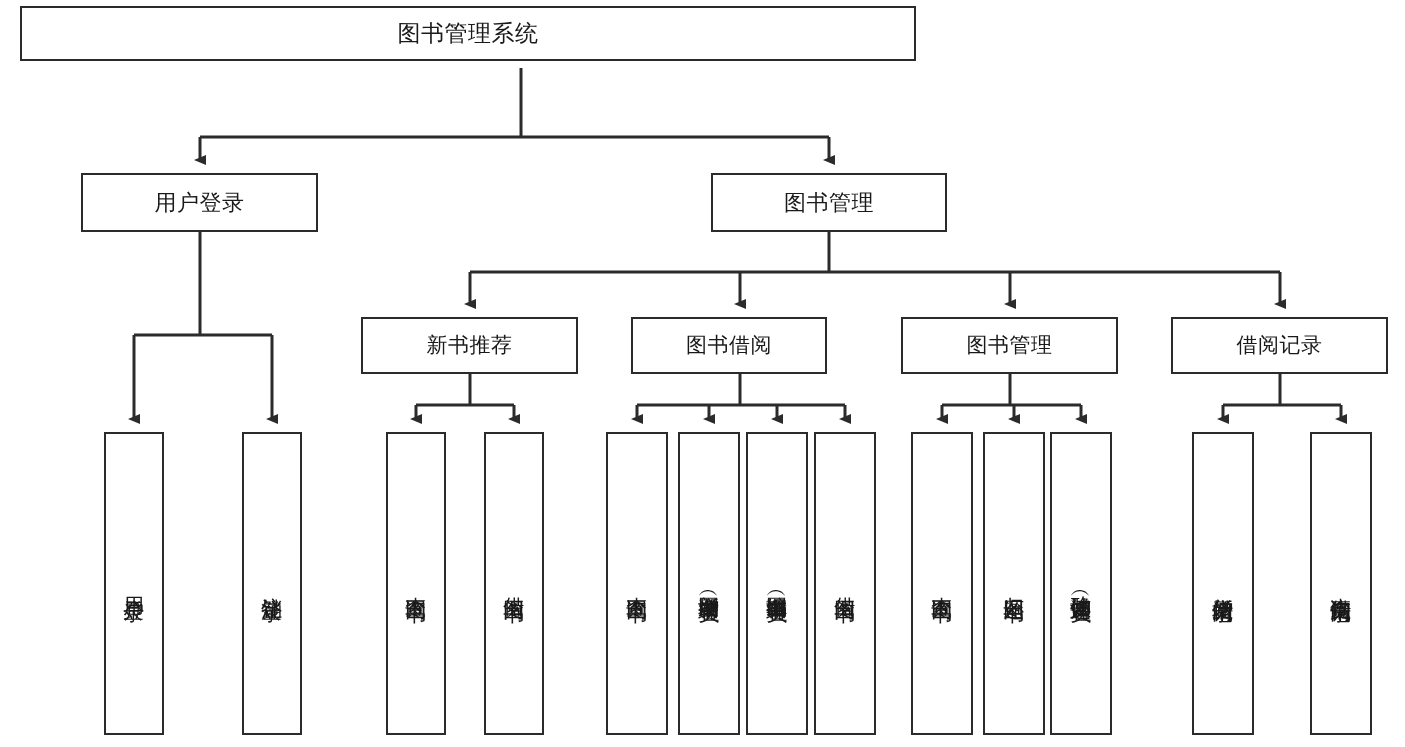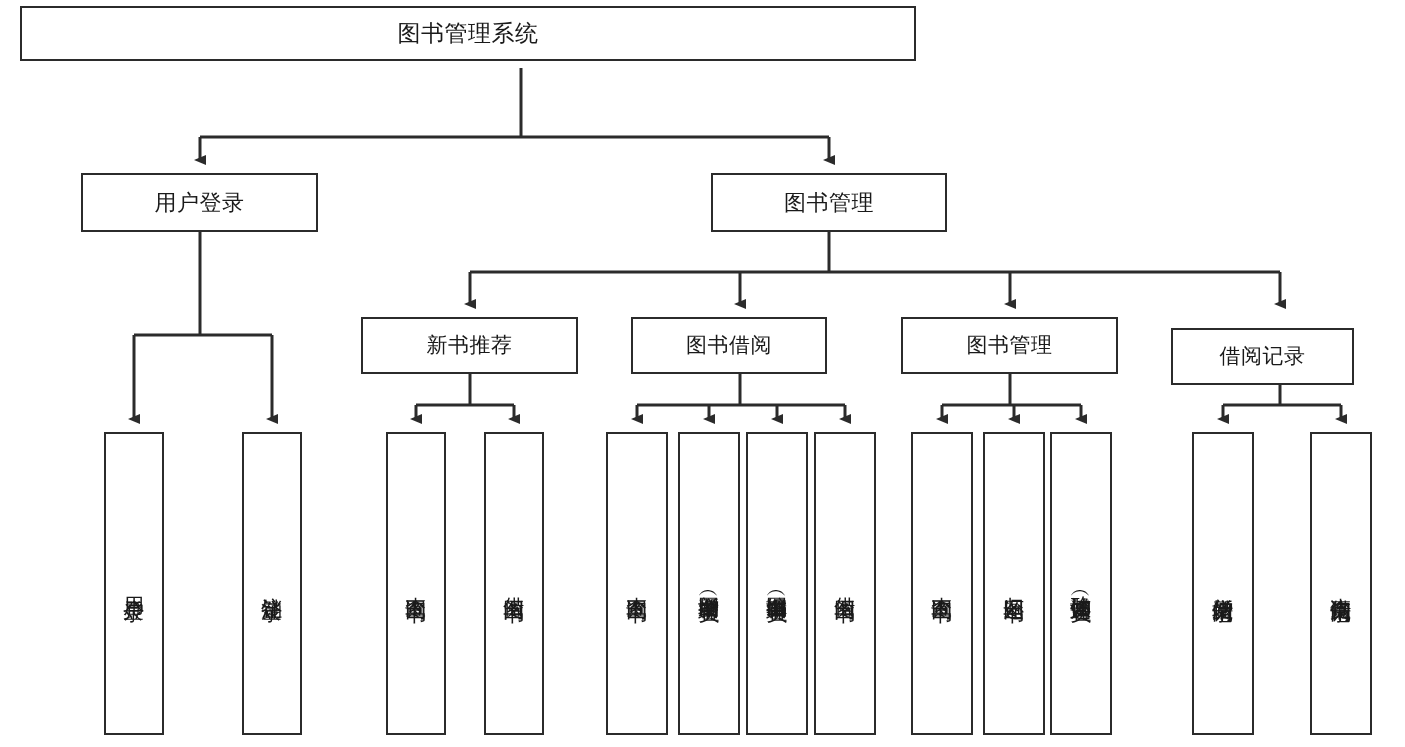--- a/index.html
+++ b/index.html
@@ -125,21 +125,21 @@
       </div>
       <div class="node level2" style="left: 361px; top: 317px; width: 217px; height: 57px;">
         <span class="node-label">新书推荐</span>
       </div>
       <div class="node level2" style="left: 631px; top: 317px; width: 196px; height: 57px;">
         <span class="node-label">图书借阅</span>
       </div>
       <div class="node level2" style="left: 901px; top: 317px; width: 217px; height: 57px;">
         <span class="node-label">图书管理</span>
       </div>
-      <div class="node level2" style="left: 1171px; top: 328px; width: 183px; height: 57px;">
+      <div class="node level2" style="left: 1171px; top: 317px; width: 217px; height: 57px;">
         <span class="node-label">借阅记录</span>
       </div>
       <div class="node level3 leaf" style="left: 104px; top: 432px; width: 60px; height: 303px;">
         <span class="node-label">用户登录</span>
       </div>
       <div class="node level3 leaf" style="left: 242px; top: 432px; width: 60px; height: 303px;">
         <span class="node-label">注销登录</span>
       </div>
       <div class="node level3 leaf" style="left: 386px; top: 432px; width: 60px; height: 303px;">
         <span class="node-label">查询图书</span>

